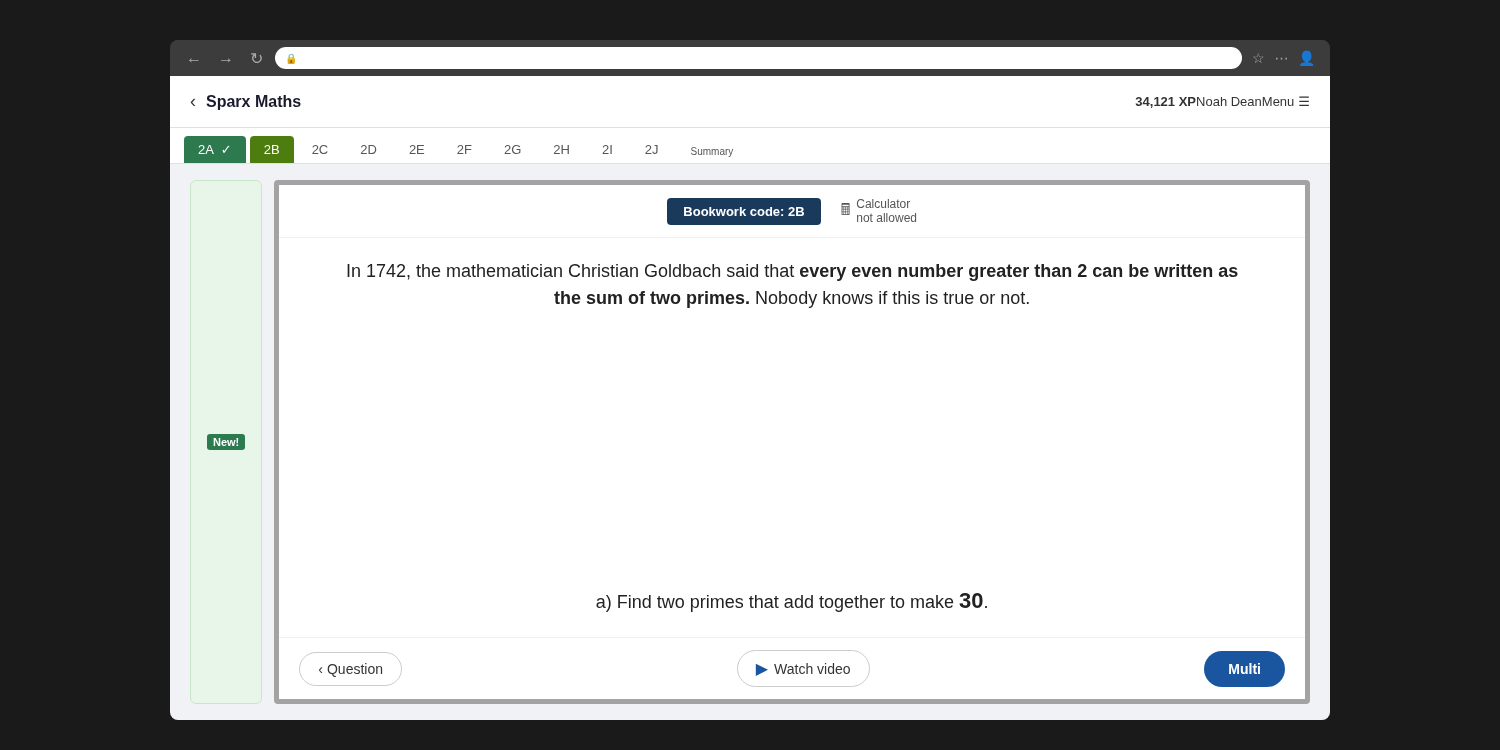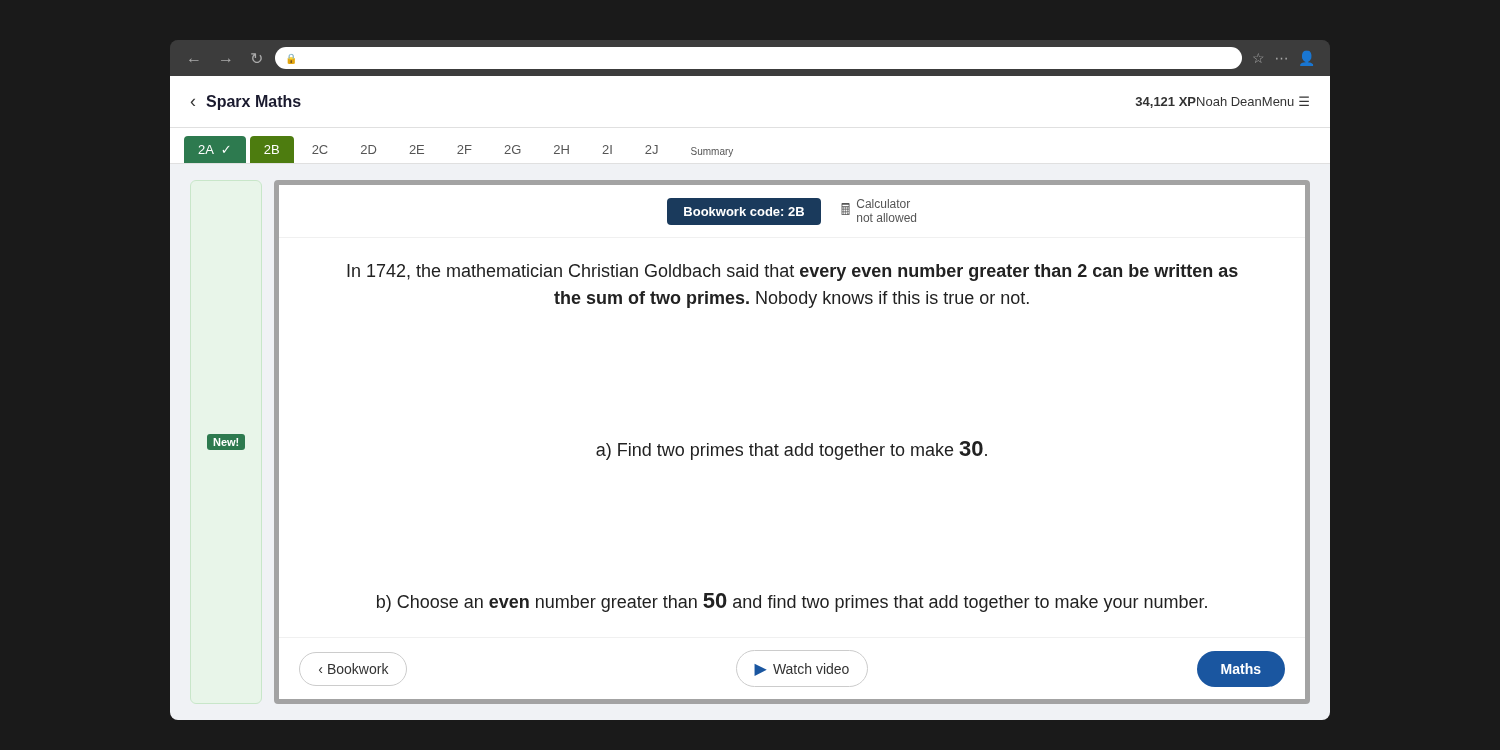--- a/index.html
+++ b/index.html
@@ -399,37 +399,34 @@
 
         <div class="question-body">
           <div class="intro-text">
             In 1742, the mathematician Christian Goldbach said that <strong>every even number greater than 2 can be written as the sum of two primes.</strong> Nobody knows if this is true or not.
           </div>
 
           <div class="question-part">
             a) Find two primes that add together to make <span class="big-num">30</span>.
           </div>
 
-          <div class="question-part">
-            b) Choose an <strong>even</strong> number greater than <span class="big-num">50</span> and find two primes that add together to make your number.
-          </div>
         </div>
 
         <div class="footer-bar">
           <button class="btn-previous">
             <span>‹</span>
-            <span>Bookwork</span>
+            <span>Question</span>
           </button>
 
           <button class="btn-watch">
             <span class="watch-icon">▶</span>
             <span>Watch video</span>
           </button>
 
           <button class="btn-answer">
-            <span>Maths</span>
+            <span>Multi</span>
           </button>
         </div>
 
       </div>
     </div>
   </div>
 </div>
 
 </body></html>

